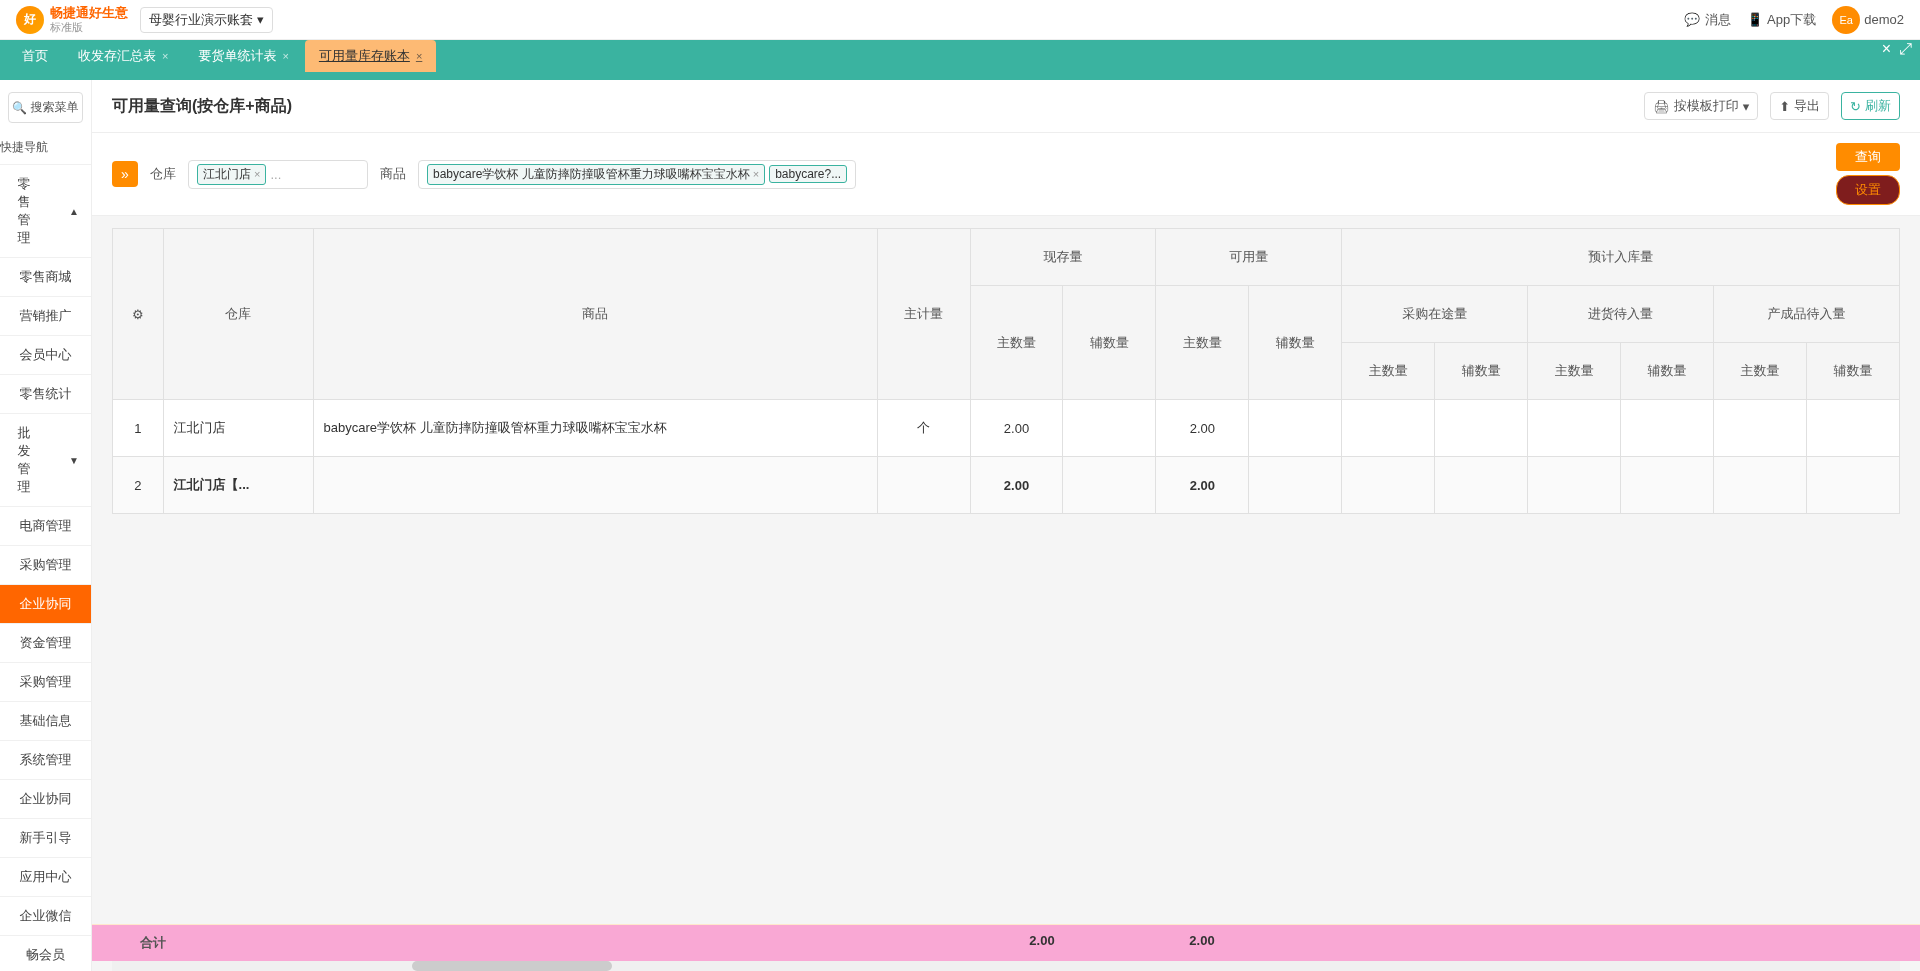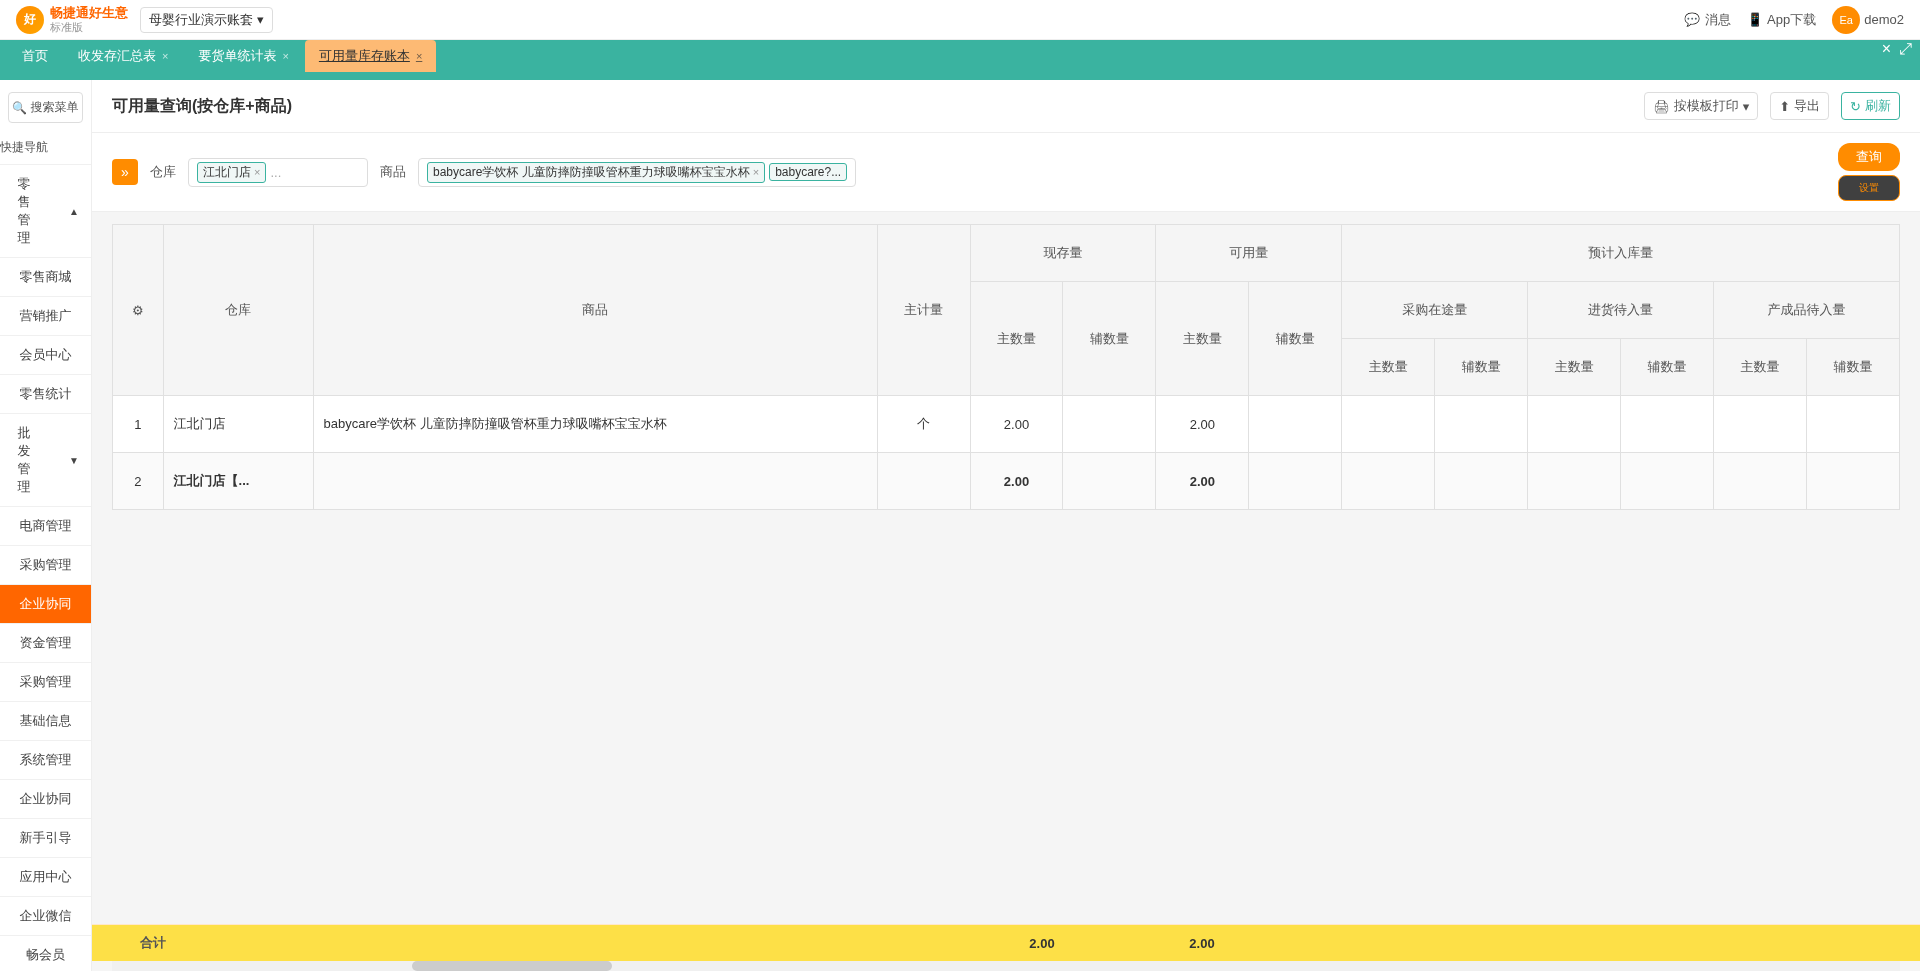--- a/index.html
+++ b/index.html
@@ -187,32 +187,32 @@
       padding: 3px 8px;
       background: #fff;
       min-width: 400px;
     }
     .filter-actions { display: flex; flex-direction: column; gap: 4px; }
     .btn-query {
       padding: 5px 18px;
       background: #ff8c00;
       color: #fff;
       border: none;
-      border-radius: 12px;
+      border-radius: 4px;
       cursor: pointer;
       font-size: 13px;
     }
     .btn-setting {
       padding: 5px 18px;
-      background: #404040;
+      background: #7f1d1d;
       color: #ff8c00;
       border: 1px solid #ff8c00;
-      border-radius: 8px;
-      cursor: pointer;
-      font-size: 10px;
+      border-radius: 13px;
+      cursor: pointer;
+      font-size: 13px;
     }
 
     
     .table-wrap {
       flex: 1;
       overflow: auto;
       padding: 12px 20px;
       background: #f5f5f5;
     }
     .data-table {
@@ -235,23 +235,23 @@
     }
     .data-table td.text-left { text-align: left; }
     .data-table td.bold { font-weight: bold; }
 
     
     .table-wrap::-webkit-scrollbar { height: 6px; }
     .table-wrap::-webkit-scrollbar-track { background: #f0f0f0; }
     .table-wrap::-webkit-scrollbar-thumb { background: #ccc; border-radius: 3px; }
     .bottom-total-bar {
       display: flex;
-      align-items: center;
+      align-items: flex-start;
       padding: 8px 20px;
-      background: #fde047;
+      background: #f9a8d4;
       border-top: 1px solid #ffe8cc;
     }
 
     
     .bottom-scrollbar {
       height: 10px;
       background: #f0f0f0;
       margin: 0 20px;
     }
     .bottom-scrollbar-thumb {

